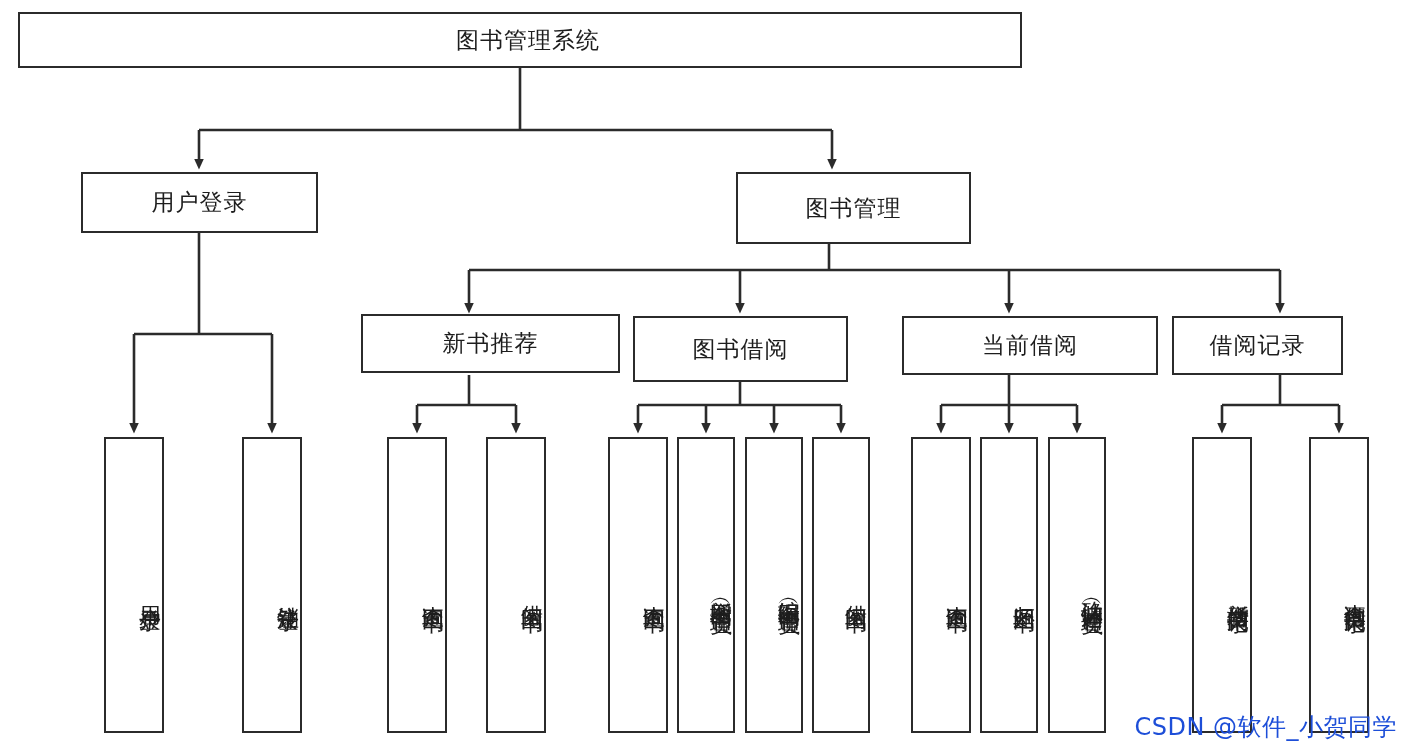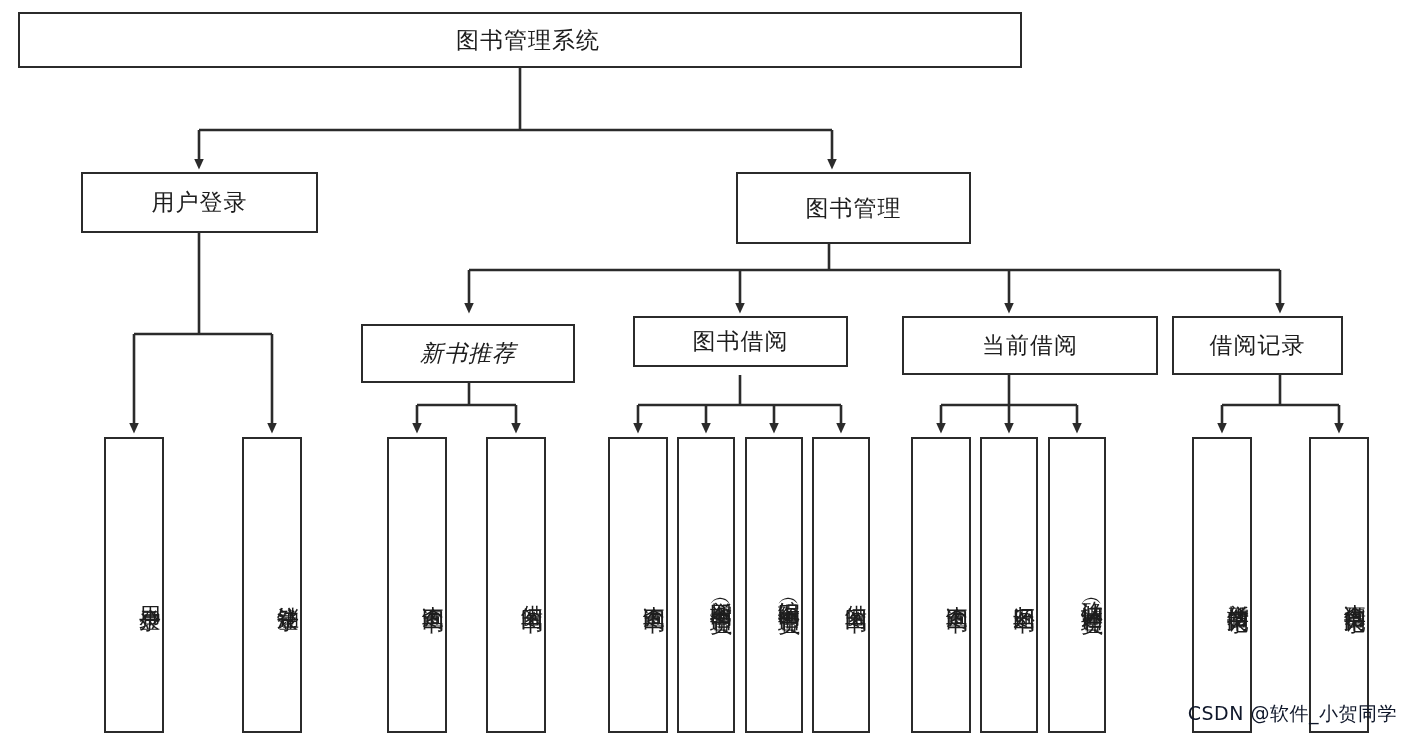--- a/index.html
+++ b/index.html
@@ -32,23 +32,23 @@
     padding-top:14px;
   }
   .node.v .vtext{
     writing-mode:vertical-rl;
     text-orientation:upright;
     line-height:1.05;
     white-space:nowrap;
   }
   #watermark{
     position:absolute;
-    right:8px;bottom:20px;
-    font-size:19px;
-    color:#0f172a;
+    right:8px;bottom:4px;
+    font-size:24px;
+    color:#1d4ed8;
     z-index:9;
     white-space:nowrap;
     letter-spacing:.5px;
   }
 </style>
 </head>
 <body>
 
 <div id="canvas">
 
@@ -106,24 +106,24 @@
     <span>图书管理系统</span>
   </div>
 
   <div class="node h" style="left:81px;top:172px;width:237px;height:61px;">
     <span>用户登录</span>
   </div>
   <div class="node h" style="left:712px;top:172px;width:235px;height:72px;margin-left:24px;">
     <span>图书管理</span>
   </div>
 
-  <div class="node h" style="left:361px;top:324px;width:214px;height:59px;font-style:italic;">
+  <div class="node h" style="left:361px;top:314px;width:259px;height:59px;">
     <span>新书推荐</span>
   </div>
-  <div class="node h" style="left:633px;top:316px;width:215px;height:51px;">
+  <div class="node h" style="left:633px;top:316px;width:215px;height:66px;">
     <span>图书借阅</span>
   </div>
   <div class="node h" style="left:902px;top:316px;width:256px;height:59px;">
     <span>当前借阅</span>
   </div>
   <div class="node h" style="left:1172px;top:316px;width:171px;height:59px;">
     <span>借阅记录</span>
   </div>
 
   <div class="node v" style="left:104px;top:437px;width:60px;height:296px;">

